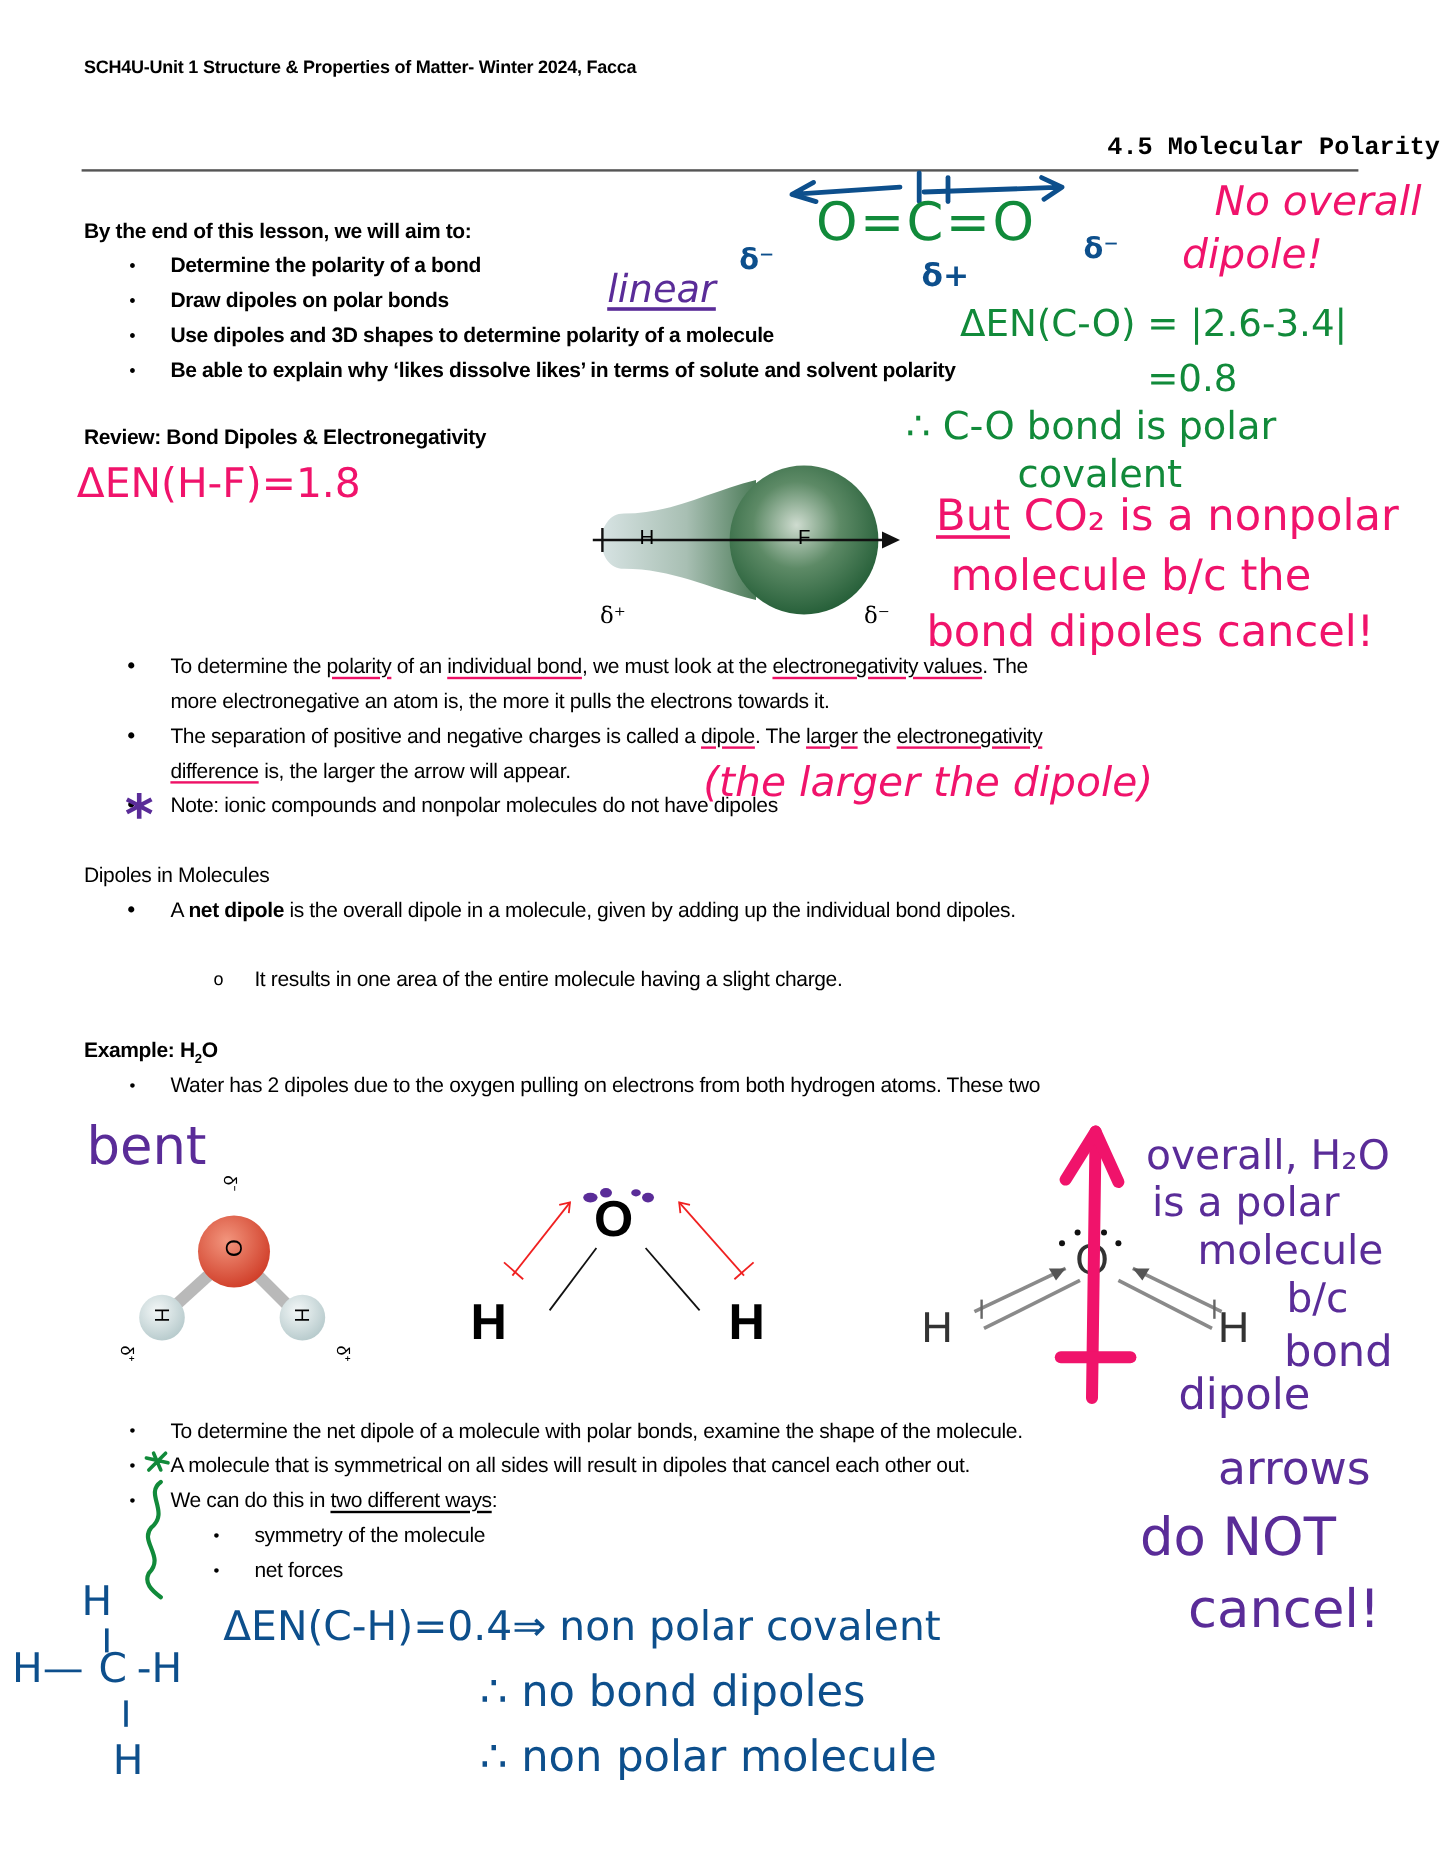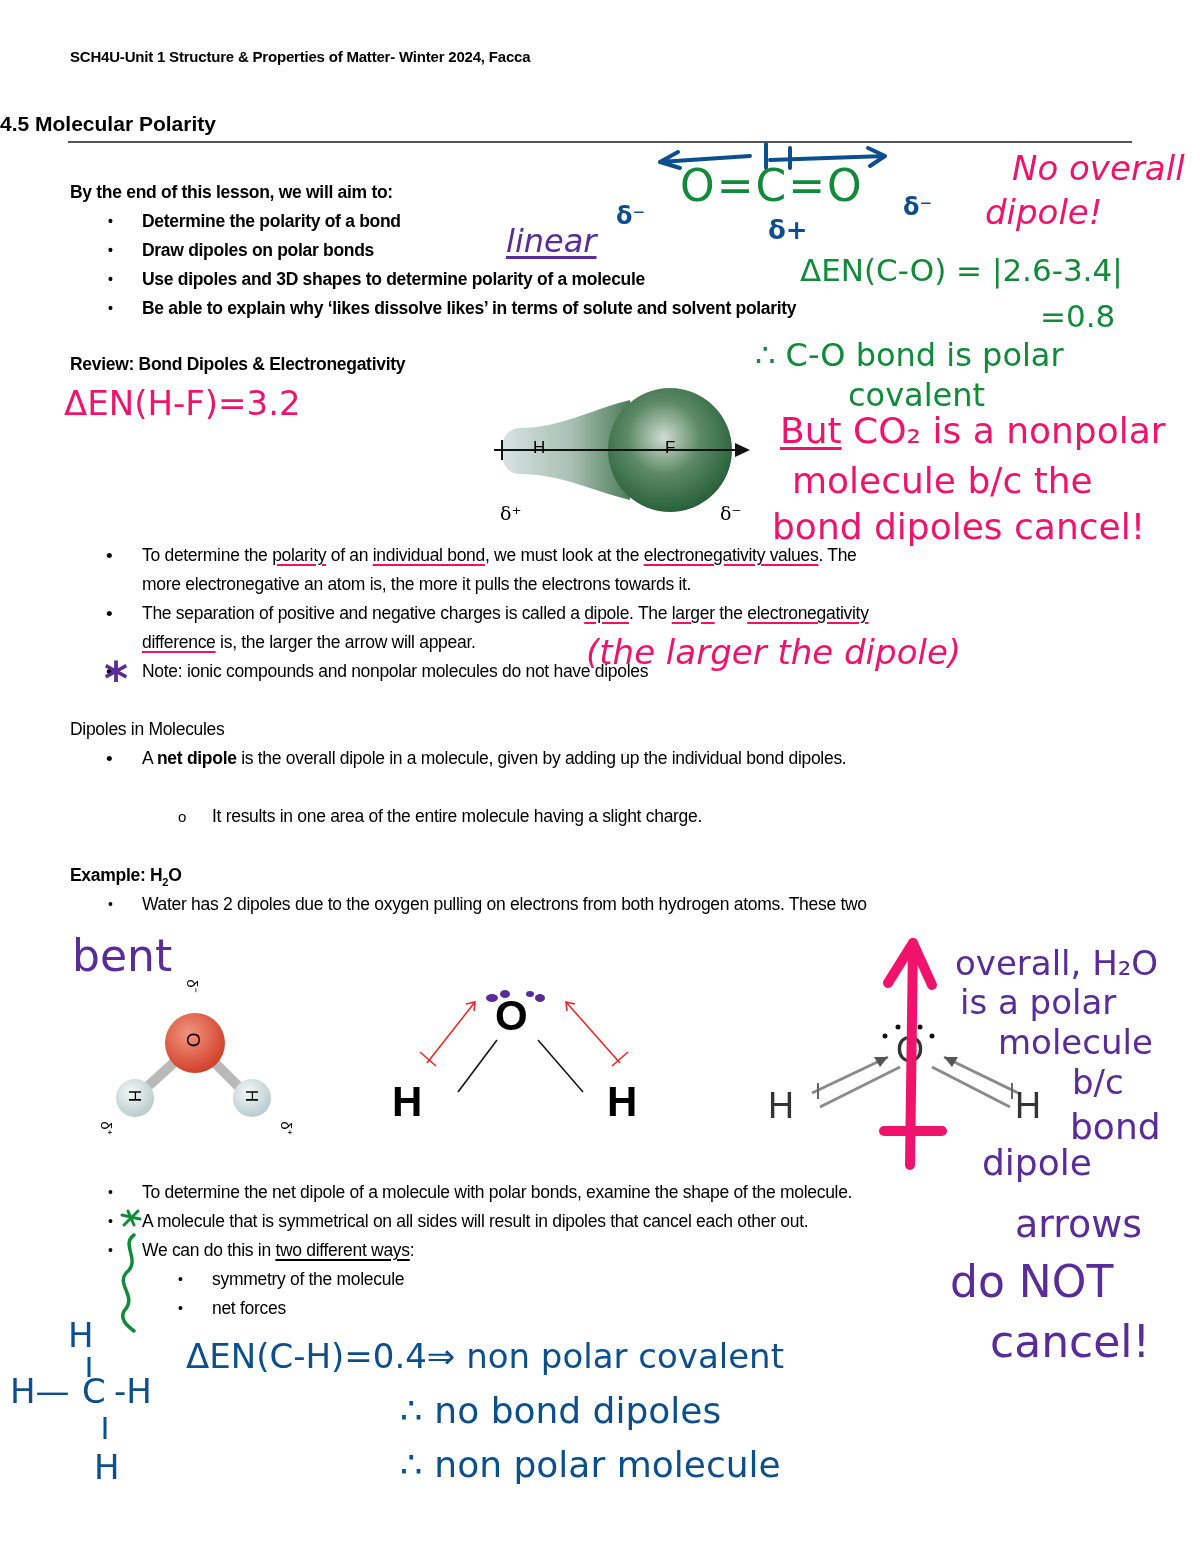--- a/index.html
+++ b/index.html
@@ -1,20 +1,20 @@
 <!DOCTYPE html>
 <html><head>
 <meta charset="utf-8">
 <style>
   html, body { margin:0; padding:0; background:#ffffff; }
   body { width:1200px; height:1553px; position:relative; overflow:hidden;
          font-family:"Liberation Sans", sans-serif; color:#000; }
   .abs { position:absolute; }
   .hdr { left:70px; top:48px; font-size:15px; font-weight:bold; letter-spacing:-0.2px; }
-  .title { left:0; width:1200px; top:112px; text-align:left; font-family:Liberation Sans, sans-serif; font-weight:bold; font-size:21px; }
+  .title { left:0; width:1200px; top:112px; text-align:right; font-family:Liberation Mono, monospace; font-weight:bold; font-size:21px; }
   .rule { left:68px; top:141px; width:1064px; height:2px; background:#555; }
   .txt { font-size:17.5px; line-height:29px; letter-spacing:-0.3px; white-space:nowrap; }
   .bold { font-weight:bold; }
   ul.b { list-style:none; margin:0; padding:0; }
   ul.b li { position:relative; padding-left:72px; }
   ul.b li::before { content:"\2022"; position:absolute; left:38px; font-size:14px; }
   ul.b.fill li::before { font-size:19px; left:36px; }
   ul.sub li { padding-left:142px; }
   ul.sub li::before { content:"o"; left:108px; font-size:15px; }
   ul.sub2 li { padding-left:142px; }
@@ -193,31 +193,31 @@
 <div class="abs hw green" style="left:680px; top:160px; font-size:44px; letter-spacing:2px;">O=C=O</div>
 <div class="abs hw blue" style="left:616px; top:202px; font-size:24px; font-weight:bold;">δ⁻</div>
 <div class="abs hw blue" style="left:903px; top:193px; font-size:24px; font-weight:bold;">δ⁻</div>
 <div class="abs hw blue" style="left:768px; top:215px; font-size:26px; font-weight:bold;">δ+</div>
 <div class="abs hw purple" style="left:506px; top:222px; font-size:32px; font-style:italic; text-decoration:underline; text-underline-offset:4px;">linear</div>
 
 <div class="abs hw pink" style="left:1012px; top:148px; font-size:34px; font-style:italic;text-align:center;">No overall</div>
 <div class="abs hw pink" style="left:985px; top:192px; font-size:34px; font-style:italic;">dipole!</div>
 
 <div class="abs hw green" style="left:800px; top:252px; font-size:31px;">ΔEN(C-O) = |2.6-3.4|</div>
-<div class="abs hw green" style="left:1040px; top:298px; font-size:31px;">=0.8</div>
+<div class="abs hw green" style="left:956px; top:298px; font-size:31px;">=0.8</div>
 <div class="abs hw green" style="left:755px; top:336px; font-size:32px;">∴ C-O bond is polar</div>
 <div class="abs hw green" style="left:848px; top:376px; font-size:32px;">covalent</div>
 
 <div class="abs hw pink" style="left:780px; top:410px; font-size:36px;">
   <span style="text-decoration:underline; text-underline-offset:4px;">But</span><span> CO₂ is a nonpolar</span>
 </div>
 <div class="abs hw pink" style="left:792px; top:460px; font-size:36px;">molecule b/c the</div>
 <div class="abs hw pink" style="left:772px; top:506px; font-size:36px;">bond dipoles cancel!</div>
 
-<div class="abs hw pink" style="left:64px; top:383px; font-size:34px;">ΔEN(H-F)=3.2</div>
+<div class="abs hw pink" style="left:64px; top:383px; font-size:34px;">ΔEN(H-F)=1.8</div>
 <div class="abs hw pink" style="left:586px; top:632px; font-size:34px; font-style:italic;">(the larger the dipole)</div>
 <div class="abs hw purple" style="left:104px; top:652px; font-size:46px; font-weight:bold;">*</div>
 
 <div class="abs hw purple" style="left:32px; top:930px; font-size:44px;margin-left:40px;">bent</div>
 
 <svg width="60" height="240" style="left:880px; top:935px;">
   <path d="M33,8 L30,230" stroke="#f0136b" stroke-width="10" stroke-linecap="round" fill="none"></path>
   <path d="M8,48 L33,8 L52,50" stroke="#f0136b" stroke-width="10" stroke-linecap="round" stroke-linejoin="round" fill="none"></path>
   <path d="M4,196 L62,196" stroke="#f0136b" stroke-width="10" stroke-linecap="round"></path>
 </svg>

